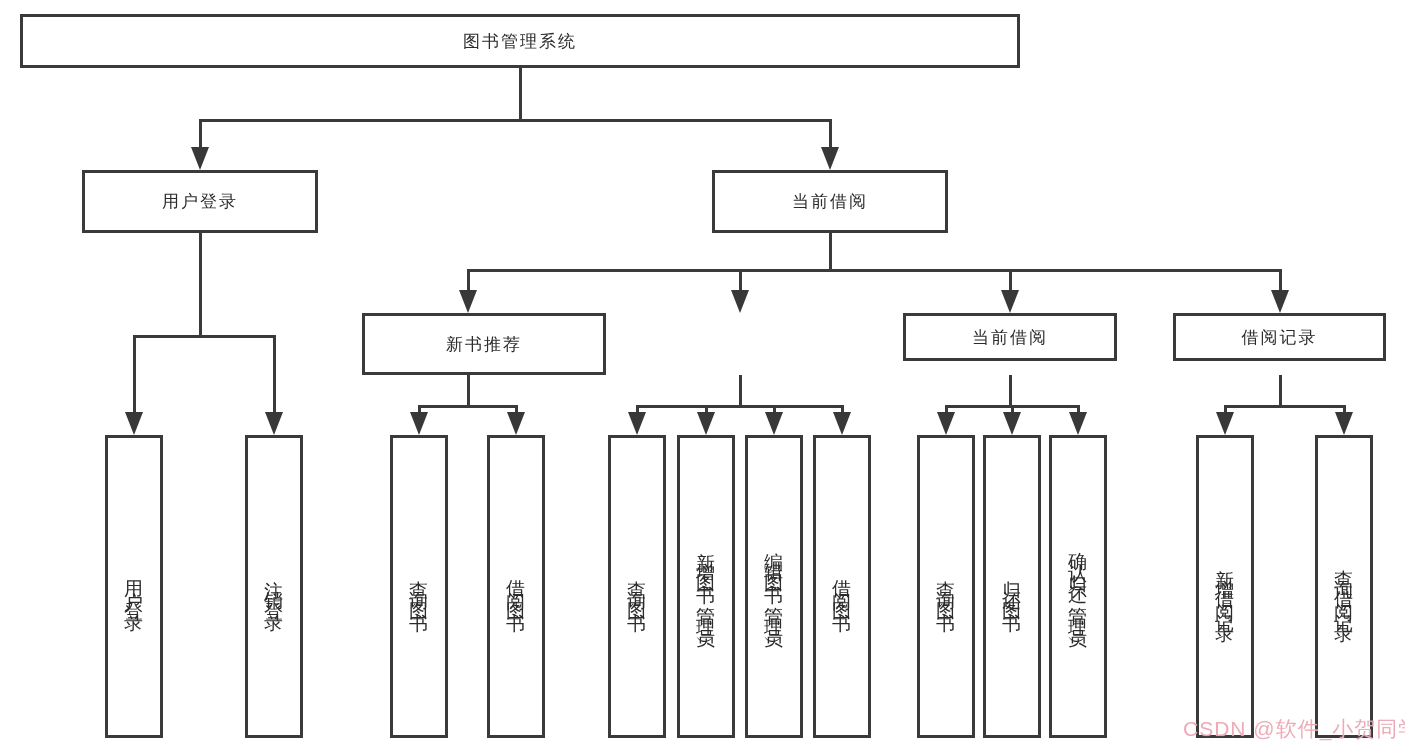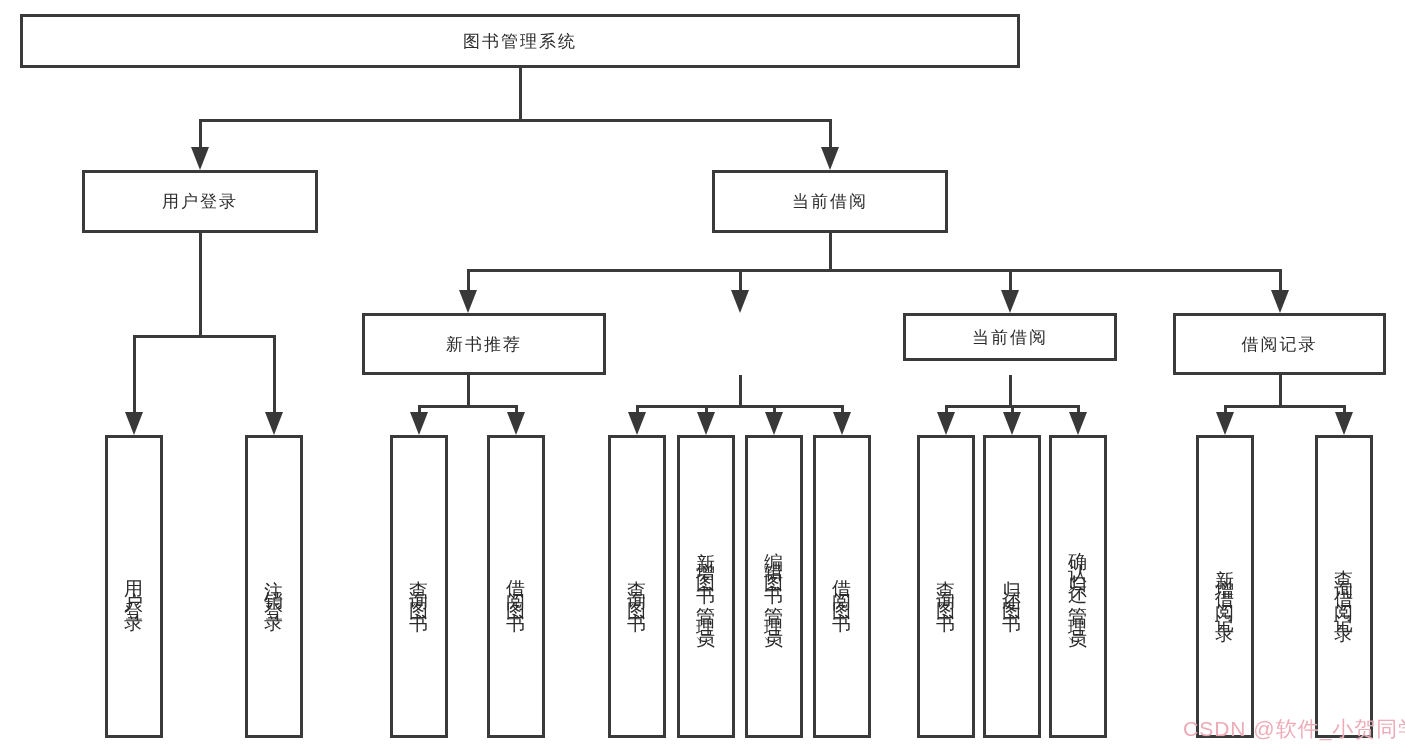--- a/index.html
+++ b/index.html
@@ -50,21 +50,21 @@
 
   <div class="box hbox" style="left:362px;top:313px;width:244px;height:62px;">
     <span>新书推荐</span>
   </div>
 
 
   <div class="box hbox" style="left:903px;top:313px;width:214px;height:48px;">
     <span>当前借阅</span>
   </div>
 
-  <div class="box hbox" style="left:1173px;top:313px;width:213px;height:62px;">
+  <div class="box hbox" style="left:1173px;top:313px;width:213px;height:48px;">
     <span>借阅记录</span>
   </div>
 
   <div class="box leaf" style="left:105px;">
     <span class="vtext">用户登录</span>
   </div>
   <div class="box leaf" style="left:245px;">
     <span class="vtext">注销登录</span>
   </div>
 

